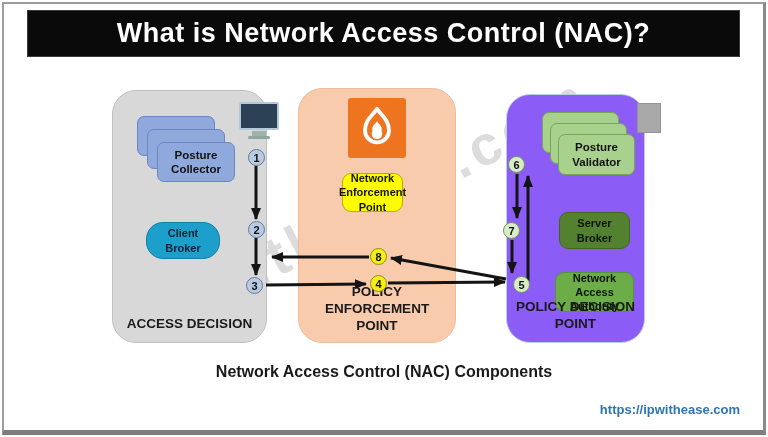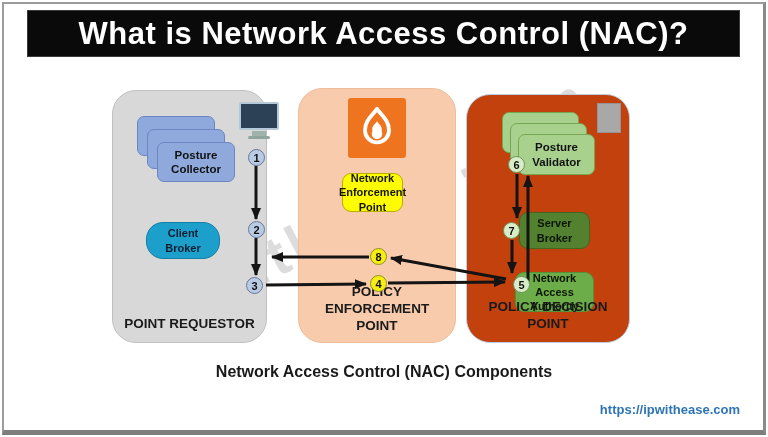--- a/index.html
+++ b/index.html
@@ -2,29 +2,29 @@
 <html><head>
 <meta charset="utf-8">
 <style>
   html,body{margin:0;padding:0;background:#ffffff;font-family:"Liberation Sans",sans-serif;}
   .canvas{position:relative;width:768px;height:437px;background:#ffffff;overflow:hidden;}
   .frame{position:absolute;left:2px;top:2px;right:2px;bottom:2px;border:2px solid #9c9c9c;
          border-right:3px solid #8a8a8a;border-bottom:5px solid #7d7d7d;pointer-events:none;}
   
   .banner{position:absolute;left:27px;top:10px;width:713px;height:47px;background:#0a0a0a;
           border:1px solid #3a3a3a;box-sizing:border-box;display:flex;align-items:center;justify-content:center;}
-  .banner span{color:#ffffff;font-size:31px;font-weight:bold;letter-spacing:.5px;}
+  .banner span{color:#ffffff;font-size:27px;font-weight:bold;letter-spacing:.5px;}
   
   .watermark{position:absolute;left:155px;top:288px;font-size:56px;font-weight:bold;letter-spacing:5px;
              color:#8f8f8f;opacity:.30;transform:rotate(-28deg);transform-origin:left center;white-space:nowrap;pointer-events:none;}
   
   .panel{position:absolute;box-sizing:border-box;border-radius:24px;}
   .panel-l{left:112px;top:90px;width:155px;height:253px;background:#d8d8d8;border:1px solid #c0c0c0;}
   .panel-m{left:298px;top:88px;width:158px;height:255px;background:#f8cbad;border:1px solid #eebd9c;}
-  .panel-r{left:466px;top:94px;width:164px;height:249px;background:#c2410c;border:1px solid #b9cfe3;}
+  .panel-r{left:506px;top:94px;width:139px;height:249px;background:#8b5cf6;border:1px solid #b9cfe3;}
   .panel-label{position:absolute;bottom:9px;left:0;width:100%;text-align:center;font-weight:bold;
                font-size:13.5px;color:#1a1a1a;line-height:1.25;margin-top:16px;}
   .panel-m .panel-label{bottom:7px;padding:0 4px;box-sizing:border-box;}
   
   .card{position:absolute;width:78px;height:40px;border-radius:7px;box-sizing:border-box;}
   .card.blue{background:#8fa9dc;border:1.5px solid #6c86c2;}
   .card.green{background:#a9d18e;border:1.5px solid #76a854;}
   .card.front{display:flex;align-items:center;justify-content:center;text-align:center;
               font-weight:bold;font-size:11.5px;color:#111;line-height:1.25;padding:2px;}
   
@@ -74,21 +74,21 @@
     <div class="card blue" style="left:34px;top:38px;"></div>
     <div class="card blue front" style="left:44px;top:51px;">Posture Collector</div>
     <div class="monitor">
       <div class="mon-screen">
           <div class="mon-inner"></div>
         </div>
       <div class="mon-stand"></div>
       <div class="mon-base"></div>
     </div>
     <div class="dbox cyan" style="left:33px;top:131px;width:74px;height:37px;border-radius:17px;">Client Broker</div>
-    <div class="panel-label">POINT REQUESTOR</div>
+    <div class="panel-label">ACCESS DECISION</div>
   </div>
 
   <div class="panel panel-m">
     <div class="flame">
       <svg width="48" height="50" viewBox="0 0 100 100">
         <path d="M50 10 C39 26 25 34 25 55 a25 25 0 0 0 50 0 C75 34 61 26 50 10 Z" fill="none" stroke="#ffffff" stroke-width="8" stroke-linejoin="round"></path>
         <path d="M50 36 C45 43 40 46 40 53 a10 10 0 0 0 20 0 C60 46 55 43 50 36 Z" fill="#ffffff"></path>
         <circle cx="50" cy="62" r="11" fill="#ffffff"></circle>
       </svg>
     </div>

